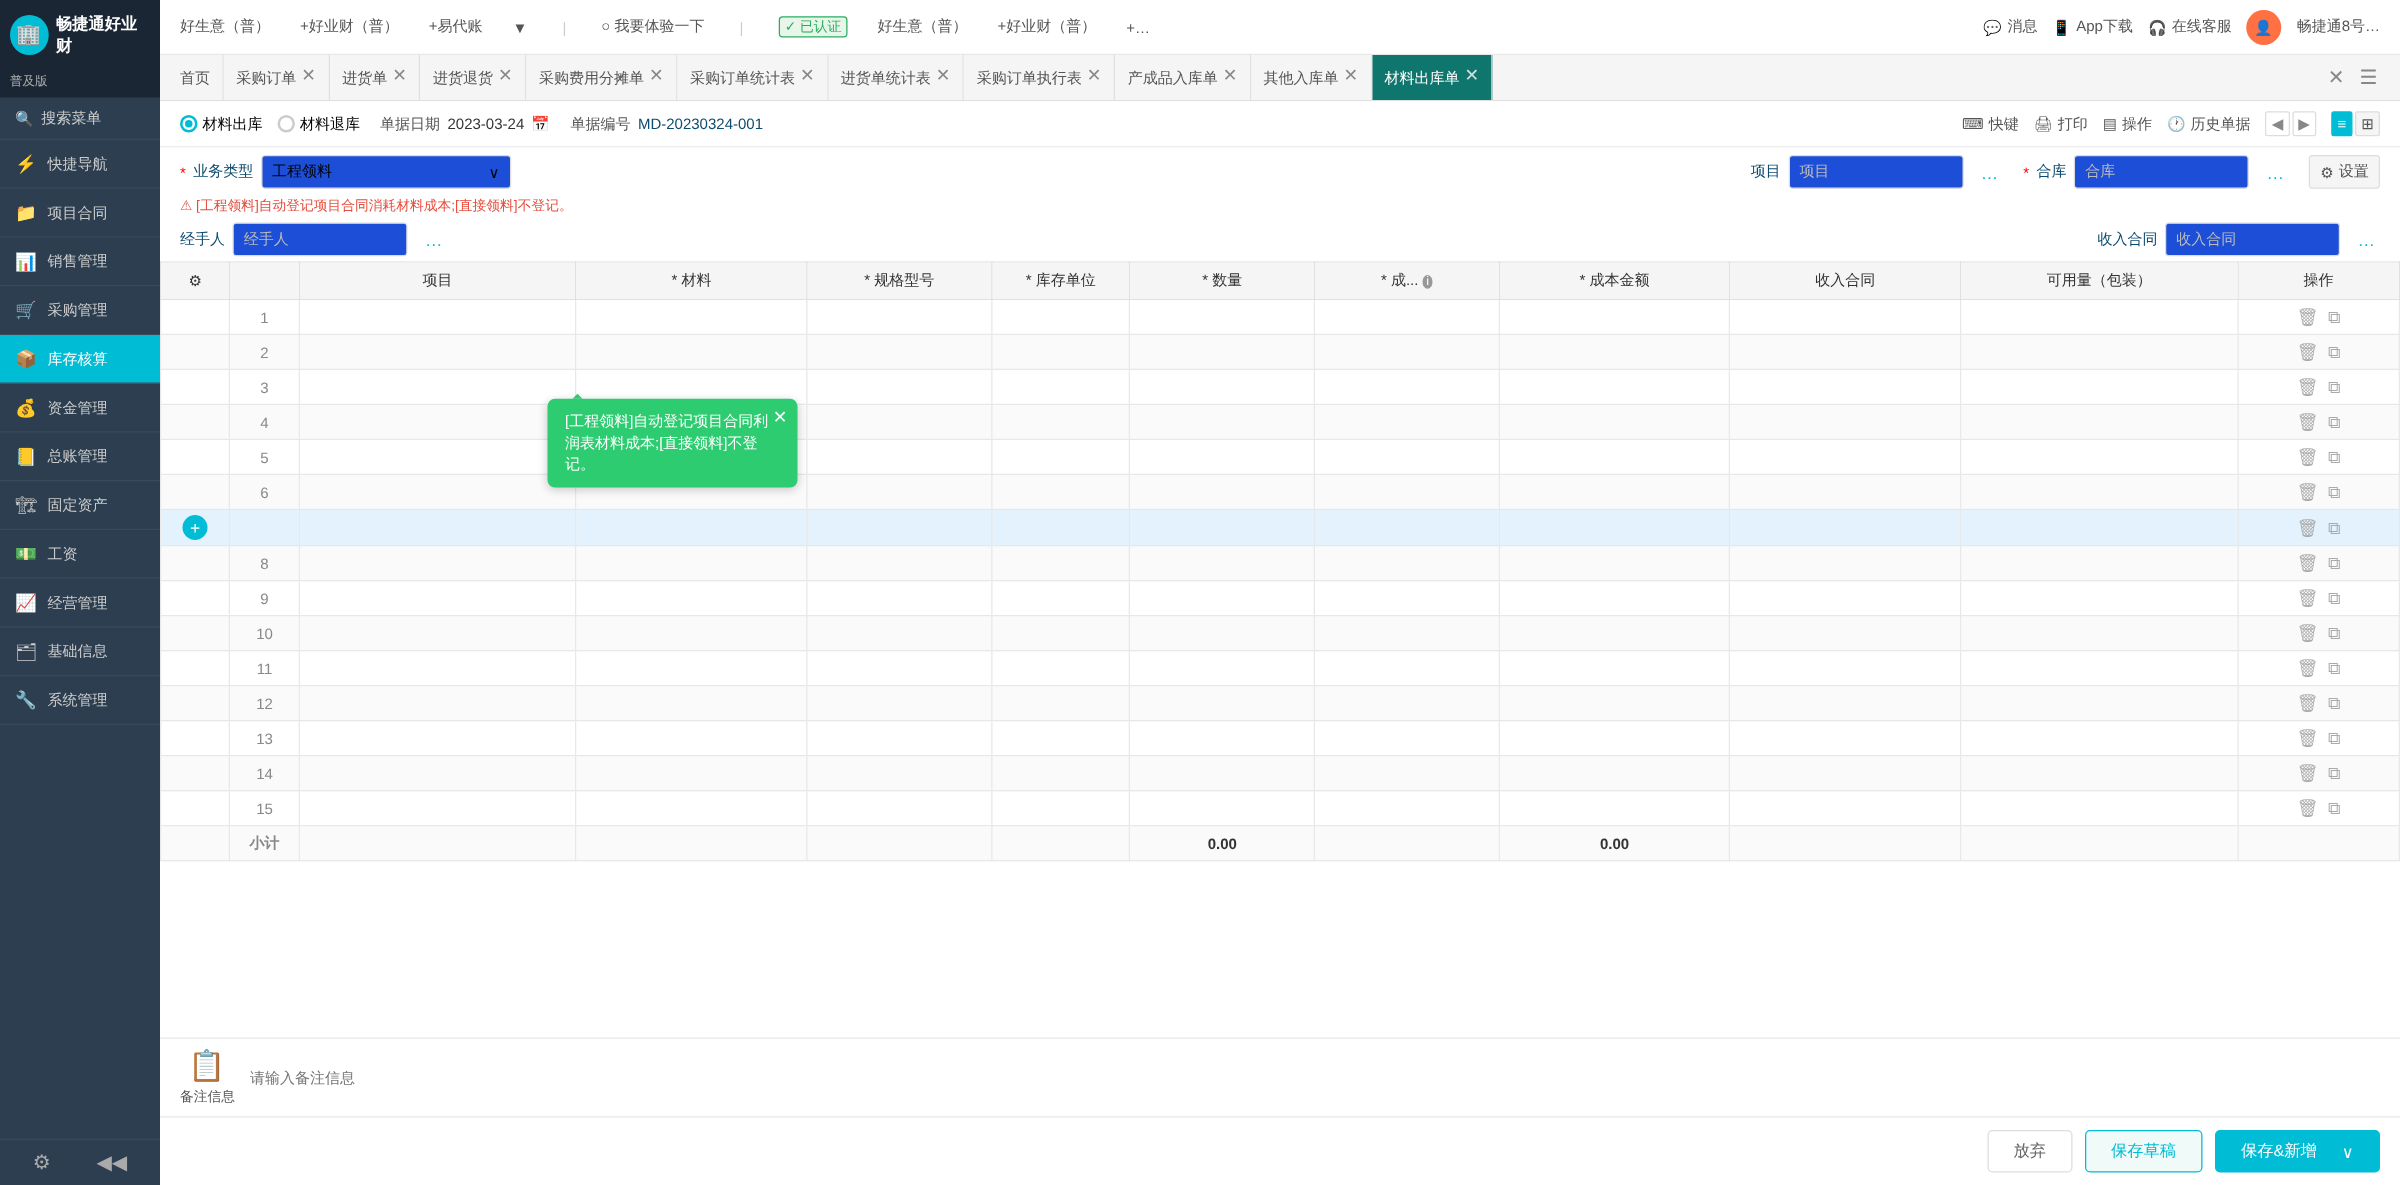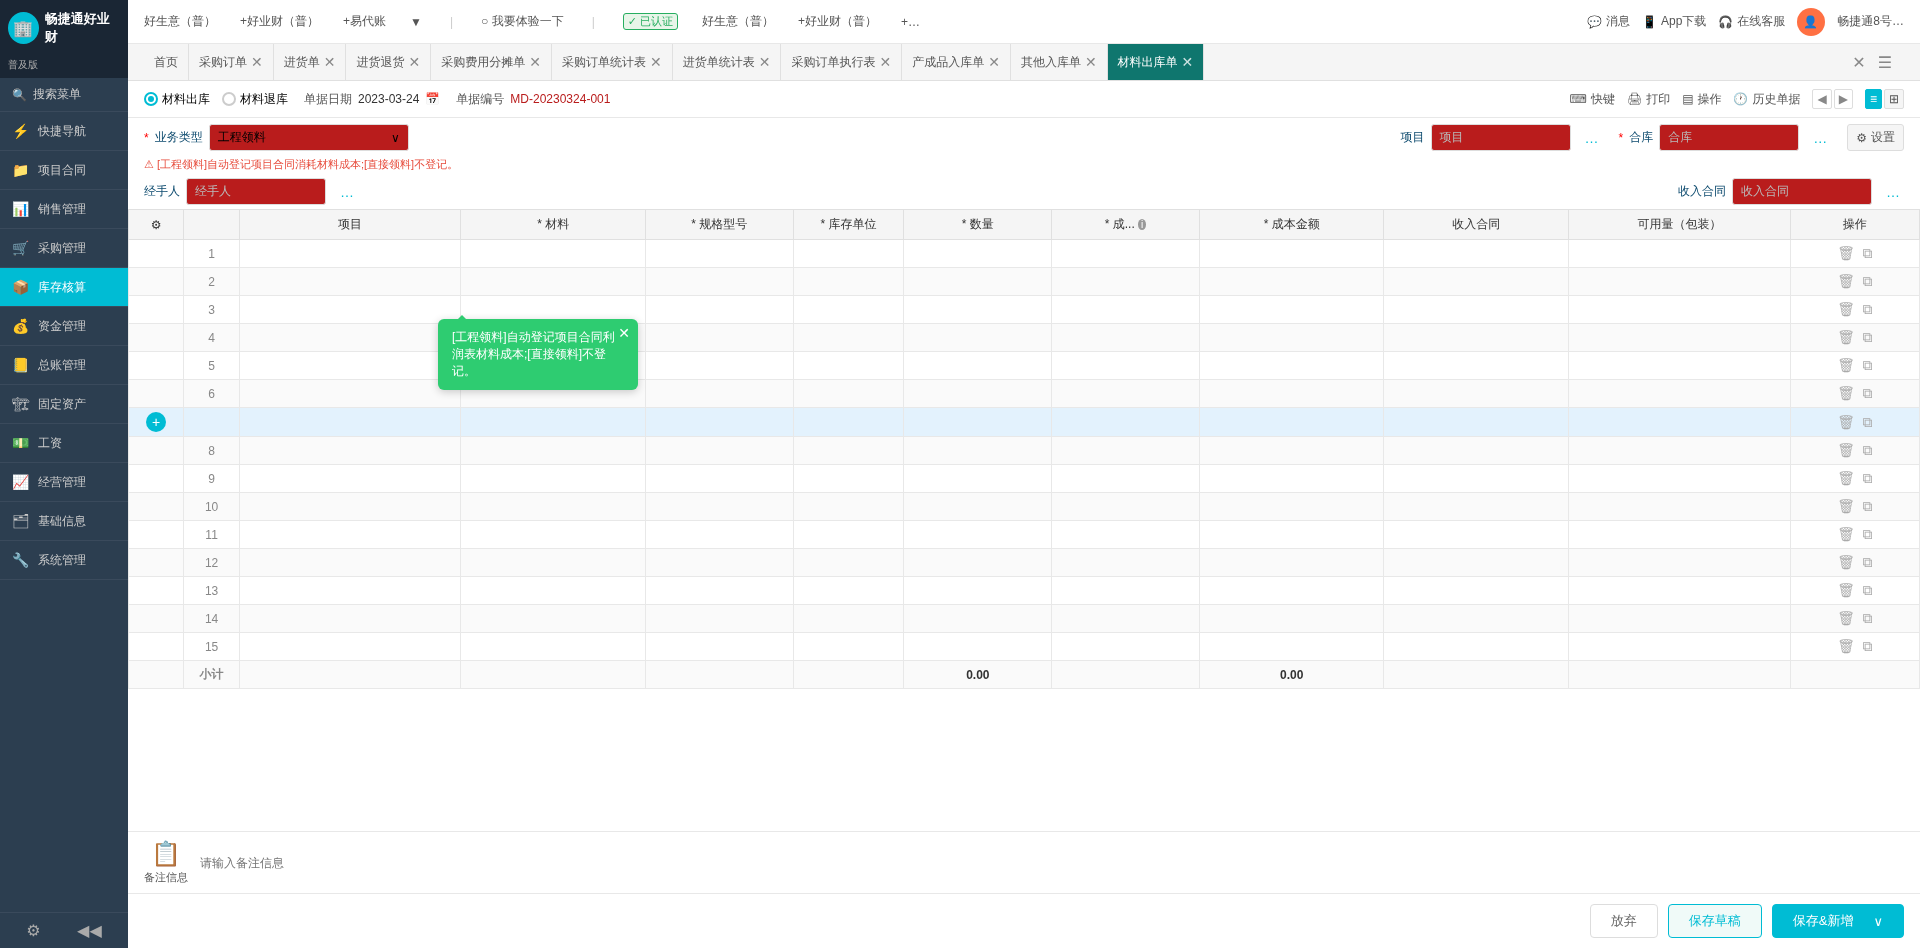--- a/index.html
+++ b/index.html
@@ -139,24 +139,25 @@
       color: #fff;
       font-size: 12px;
     }
 
     
     .tabbar {
       background: #f5f5f5;
       display: flex;
       align-items: center;
       border-bottom: 1px solid #e0e0e0;
-      padding: 0 16px;
+      padding: 0 6px;
       min-height: 36px;
       overflow-x: auto;
       flex-shrink: 0;
+      font-family: Liberation Serif, serif;
     }
     .tabbar::-webkit-scrollbar { height: 3px; }
     .tab-item {
       display: flex;
       align-items: center;
       padding: 0 10px;
       height: 36px;
       cursor: pointer;
       white-space: nowrap;
       font-size: 12px;
@@ -310,21 +311,21 @@
     .form-input {
       border: 1px solid #ddd;
       border-radius: 3px;
       padding: 4px 8px;
       font-size: 12px;
       min-width: 140px;
       display: flex;
       align-items: center;
       justify-content: space-between;
       cursor: pointer;
-      background: #b91c1c;
+      background: #1d4ed8;
     }
     .form-input-wide { min-width: 200px; }
     .form-error {
       color: #e74c3c;
       font-size: 11px;
       display: flex;
       align-items: center;
       gap: 3px;
     }
     .dots-btn {
@@ -714,21 +715,21 @@
       </div>
 
       <div class="doc-date-group">
         <span>单据日期</span>
         <span style="cursor:pointer; color:#333;">2023-03-24</span>
         <span>📅</span>
       </div>
 
       <div class="doc-date-group">
         <span>单据编号</span>
-        <span style="color:#b91c1c;">MD-20230324-001</span>
+        <span style="color:#0c4a6e;">MD-20230324-001</span>
       </div>
 
       <div class="doc-actions-right">
         <span class="doc-action-btn">
           <span>⌨</span>
           <span>快键</span>
         </span>
         <span class="doc-action-btn">
           <span>🖨</span>
           <span>打印</span>

